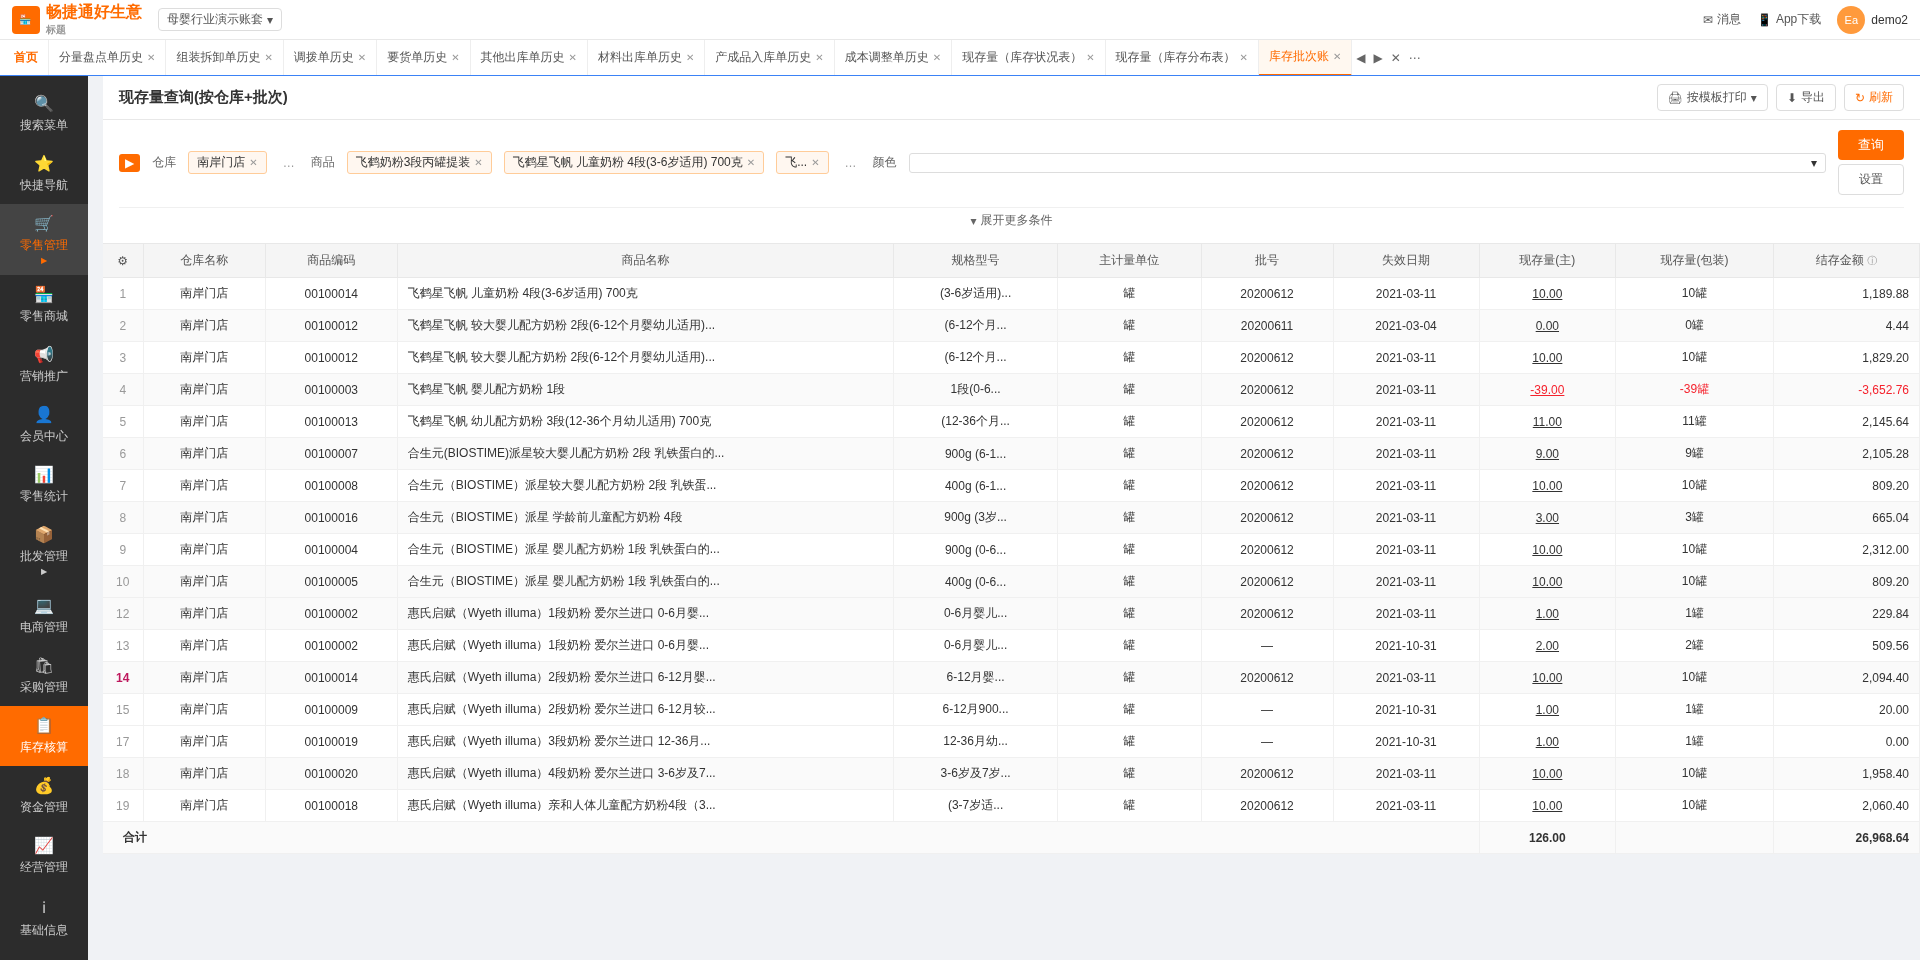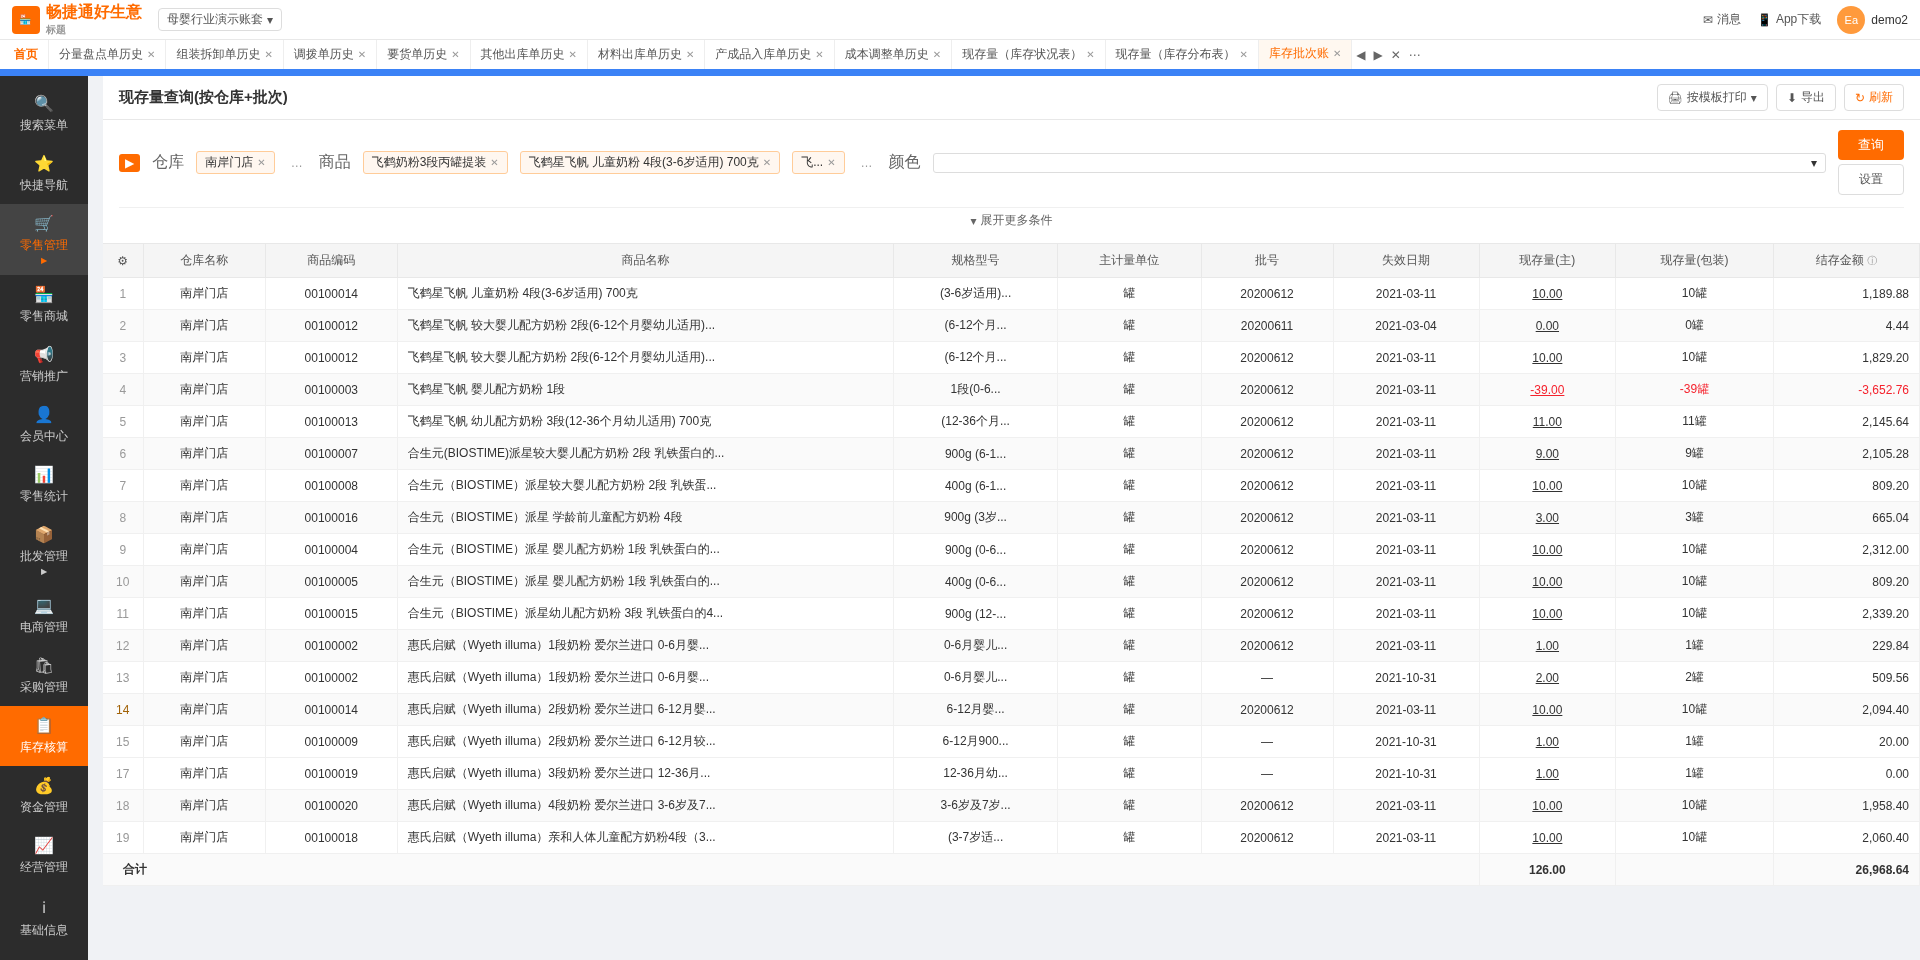--- a/index.html
+++ b/index.html
@@ -12,21 +12,21 @@
     }
     .logo-area { display: flex; align-items: center; gap: 6px; color: #ff6b00; font-weight: bold; font-size: 13px; }
     .logo-icon { width: 28px; height: 28px; background: #ff6b00; border-radius: 4px; display: flex; align-items: center; justify-content: center; color: #fff; font-size: 10px; }
     .org-selector { display: flex; align-items: center; gap: 4px; border: 1px solid #ddd; border-radius: 4px; padding: 2px 8px; cursor: pointer; font-size: 12px; color: #555; background: #fff; }
     .header-right { margin-left: auto; display: flex; align-items: center; gap: 16px; }
     .header-btn { display: flex; align-items: center; gap: 4px; color: #555; cursor: pointer; font-size: 12px; }
     .avatar { width: 28px; height: 28px; border-radius: 50%; background: #ff9a3c; display: flex; align-items: center; justify-content: center; color: #fff; font-size: 11px; }
 
     
     .tab-bar {
-      display: flex; align-items: center; background: #fff; border-bottom: 7px solid #3b82f6;
+      display: flex; align-items: center; background: #fff; border-bottom: 1px solid #3b82f6;
       height: 36px; overflow: hidden; padding: 0 4px;
     }
     .tab-item {
       display: flex; align-items: center; padding: 0 10px; height: 36px; white-space: nowrap;
       border-right: 1px solid #eee; cursor: pointer; font-size: 12px; color: #555; gap: 4px;
       flex-shrink: 0;
     }
     .tab-item.active { color: #ff6b00; border-bottom: 2px solid #ff6b00; background: #fff8f0; }
     .tab-item.home { color: #ff6b00; font-weight: bold; }
     .tab-close { color: #999; font-size: 10px; cursor: pointer; }
@@ -60,21 +60,21 @@
       background: #fff; color: #555;
     }
     .refresh-btn { color: #ff6b00; }
 
     
     .filter-area {
       background: #fff; padding: 10px 16px; border-bottom: 1px solid #e8e8e8;
       display: flex; flex-direction: column; gap: 8px;
     }
     .filter-row { display: flex; align-items: center; gap: 12px; flex-wrap: wrap; }
-    .filter-label { color: #666; font-size: 16px; flex-shrink: 0; }
+    .filter-label { color: #666; font-size: 12px; flex-shrink: 0; }
     .filter-tag {
       display: inline-flex; align-items: center; gap: 4px; padding: 2px 8px;
       background: #fff7f0; border: 1px solid #ffcc99; border-radius: 3px; font-size: 12px; color: #333;
     }
     .filter-tag-close { color: #999; cursor: pointer; font-size: 10px; }
     .filter-more { color: #999; cursor: pointer; font-size: 12px; padding: 0 4px; }
     .expand-btn {
       display: flex; align-items: center; gap: 4px; color: #666; cursor: pointer;
       font-size: 12px; margin: 4px auto 0; padding: 4px 16px; border-top: 1px solid #f0f0f0;
       width: 100%; justify-content: center;
@@ -473,33 +473,20 @@
       <td>00100005</td>
       <td class="text-left" style="max-width:280px;overflow:hidden;text-overflow:ellipsis;white-space:nowrap;" title="合生元（BIOSTIME）派星 婴儿配方奶粉 1段 乳铁蛋白的...">合生元（BIOSTIME）派星 婴儿配方奶粉 1段 乳铁蛋白的...</td>
       <td>400g (0-6...</td>
       <td>罐</td>
       <td>20200612</td>
       <td>2021-03-11</td>
       <td class="" style="text-decoration:underline;cursor:pointer;">10.00</td>
       <td class="">10罐</td>
       <td class="text-right ">809.20</td>
     </tr>
-            <tr style="background: rgb(255, 255, 255);">
-      <td style="color:#999;">11</td>
-      <td>南岸门店</td>
-      <td>00100015</td>
-      <td class="text-left" style="max-width:280px;overflow:hidden;text-overflow:ellipsis;white-space:nowrap;" title="合生元（BIOSTIME）派星幼儿配方奶粉 3段 乳铁蛋白的4...">合生元（BIOSTIME）派星幼儿配方奶粉 3段 乳铁蛋白的4...</td>
-      <td>900g (12-...</td>
-      <td>罐</td>
-      <td>20200612</td>
-      <td>2021-03-11</td>
-      <td class="" style="text-decoration:underline;cursor:pointer;">10.00</td>
-      <td class="">10罐</td>
-      <td class="text-right ">2,339.20</td>
-    </tr>
             <tr style="background: rgb(250, 250, 250);">
       <td style="color:#999;">12</td>
       <td>南岸门店</td>
       <td>00100002</td>
       <td class="text-left" style="max-width:280px;overflow:hidden;text-overflow:ellipsis;white-space:nowrap;" title="惠氏启赋（Wyeth illuma）1段奶粉 爱尔兰进口 0-6月婴...">惠氏启赋（Wyeth illuma）1段奶粉 爱尔兰进口 0-6月婴...</td>
       <td>0-6月婴儿...</td>
       <td>罐</td>
       <td>20200612</td>
       <td>2021-03-11</td>
       <td class="" style="text-decoration:underline;cursor:pointer;">1.00</td>
@@ -513,21 +500,21 @@
       <td class="text-left" style="max-width:280px;overflow:hidden;text-overflow:ellipsis;white-space:nowrap;" title="惠氏启赋（Wyeth illuma）1段奶粉 爱尔兰进口 0-6月婴...">惠氏启赋（Wyeth illuma）1段奶粉 爱尔兰进口 0-6月婴...</td>
       <td>0-6月婴儿...</td>
       <td>罐</td>
       <td>—</td>
       <td>2021-10-31</td>
       <td class="" style="text-decoration:underline;cursor:pointer;">2.00</td>
       <td class="">2罐</td>
       <td class="text-right ">509.56</td>
     </tr>
             <tr style="background: rgb(250, 250, 250);">
-      <td style="color:#a16207;">14</td>
+      <td style="color:#be185d;font-weight:bold;">14</td>
       <td>南岸门店</td>
       <td>00100014</td>
       <td class="text-left" style="max-width:280px;overflow:hidden;text-overflow:ellipsis;white-space:nowrap;" title="惠氏启赋（Wyeth illuma）2段奶粉 爱尔兰进口 6-12月婴...">惠氏启赋（Wyeth illuma）2段奶粉 爱尔兰进口 6-12月婴...</td>
       <td>6-12月婴...</td>
       <td>罐</td>
       <td>20200612</td>
       <td>2021-03-11</td>
       <td class="" style="text-decoration:underline;cursor:pointer;">10.00</td>
       <td class="">10罐</td>
       <td class="text-right ">2,094.40</td>

